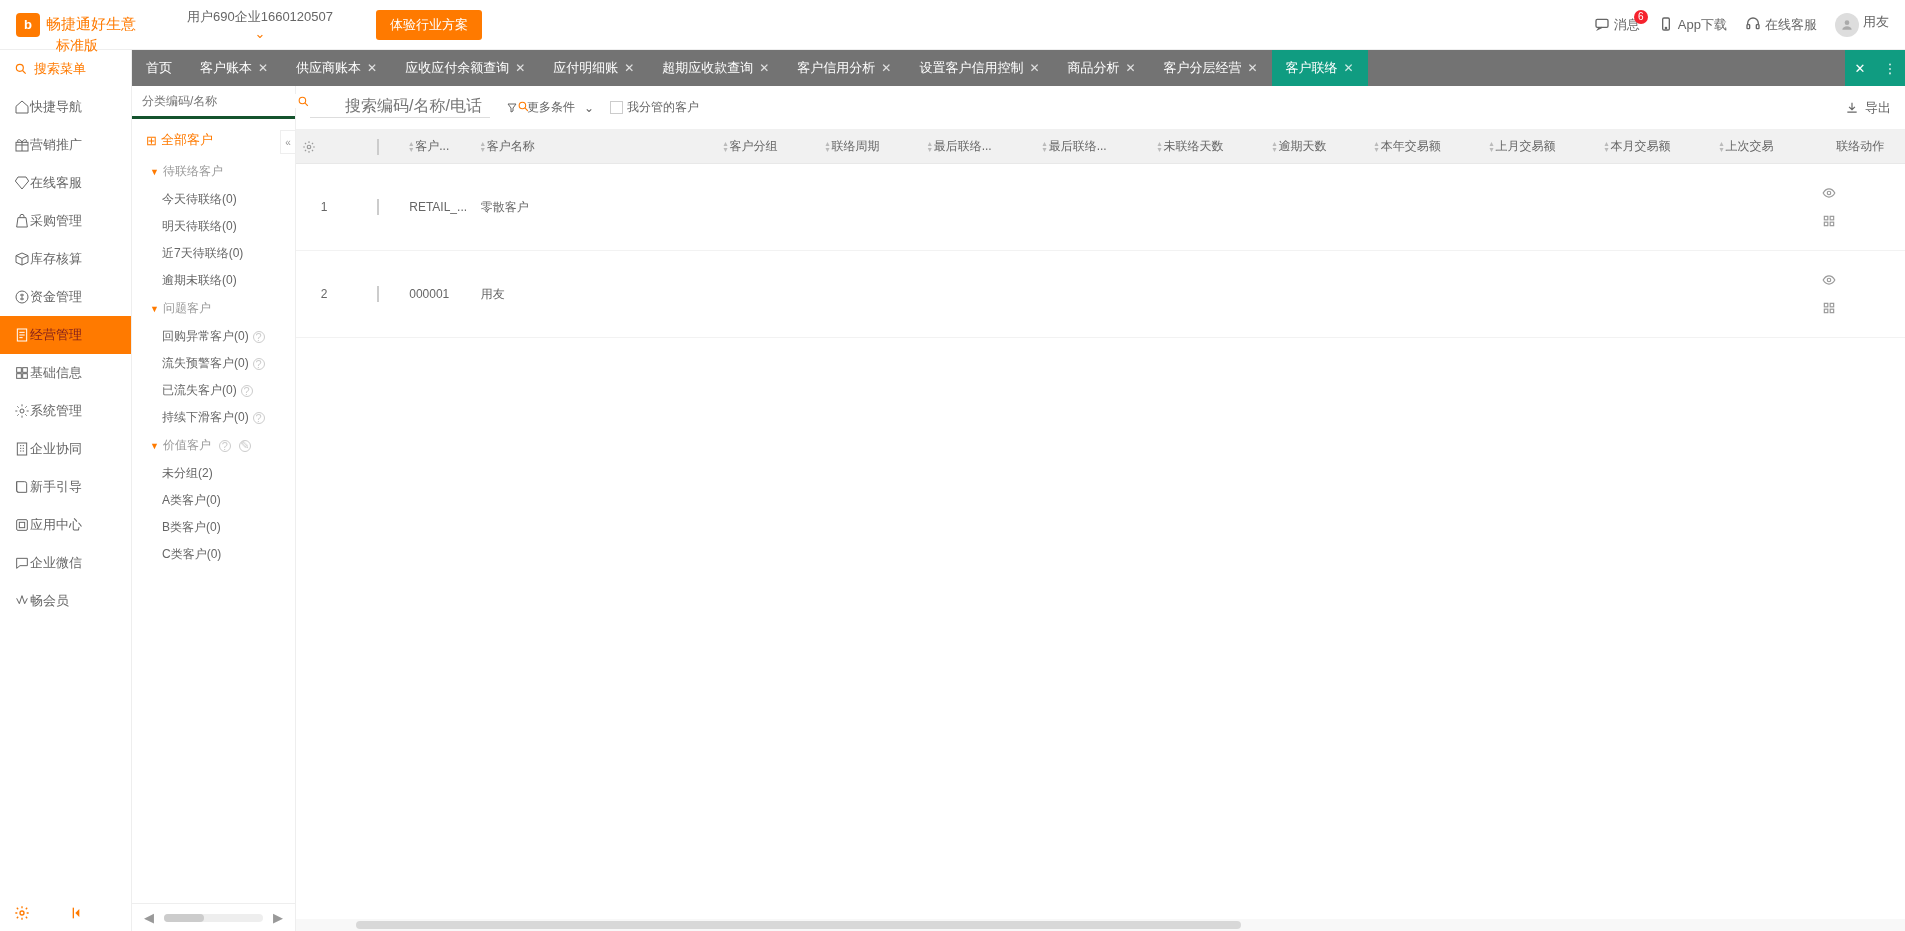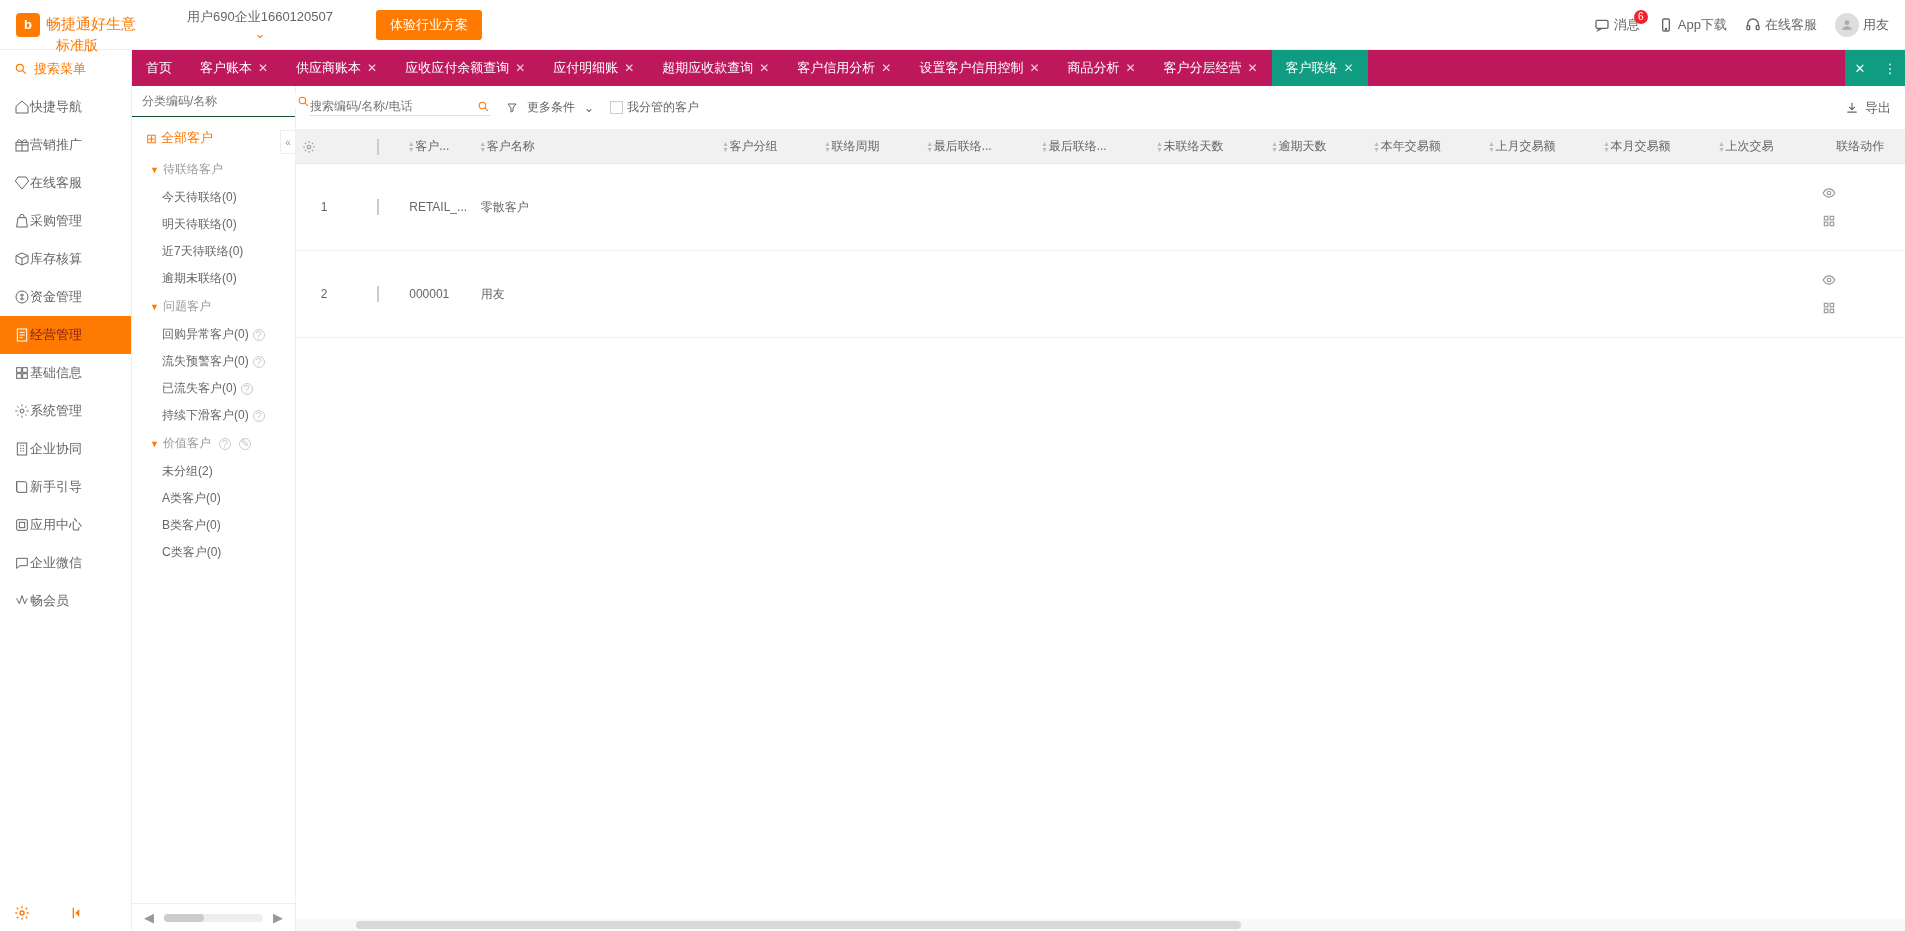--- a/index.html
+++ b/index.html
@@ -8,73 +8,73 @@
 
 .top-header { height: 50px; background: #fff; display: flex; align-items: center; padding: 0 16px; border-bottom: 1px solid #eee; }
 .logo-area { display: flex; align-items: center; min-width: 120px; }
 .logo-icon { width: 24px; height: 24px; background: #ff7a00; border-radius: 4px; display: flex; align-items: center; justify-content: center; color: #fff; font-weight: bold; margin-right: 6px; }
 .logo-text { color: #ff7a00; font-size: 15px; font-weight: 500; }
 .logo-sub { color: #ff7a00; font-size: 14px; position: absolute; top: 24px; left: 40px; }
 .org-select { margin-left: 24px; display: flex; align-items: center; color: #666; cursor: pointer; width: 200px; justify-content: space-between; flex-direction: column; }
 .org-select .chev { color: #ff7a00; }
 .btn-primary { background: #ff7a00; color: #fff; border: none; padding: 6px 14px; border-radius: 3px; cursor: pointer; font-size: 13px; margin-left: 16px; }
 .header-right { margin-left: auto; display: flex; align-items: center; gap: 18px; }
-.header-link { display: flex; align-items: center; gap: 4px; color: #666; cursor: pointer; position: relative; }
+.header-link { display: flex; gap: 4px; color: #666; cursor: pointer; position: relative; }
 .header-link .icon-sm { width: 16px; height: 16px; }
 .badge { position: absolute; top: -6px; right: -8px; background: #f5222d; color: #fff; border-radius: 8px; min-width: 14px; height: 14px; font-size: 10px; display: flex; align-items: center; justify-content: center; padding: 0 3px; }
 .avatar { width: 24px; height: 24px; border-radius: 50%; background: #ddd; display: flex; align-items: center; justify-content: center; }
 
 
 .layout { display: flex; height: calc(100vh - 50px); }
 
 
 .left-nav { width: 132px; background: #fff; border-right: 1px solid #eee; display: flex; flex-direction: column; }
 .nav-search { display: flex; align-items: center; padding: 10px 14px; color: #ff7a00; cursor: pointer; gap: 6px; }
 .nav-item { display: flex; align-items: center; padding: 10px 14px; color: #666; cursor: pointer; }
 .nav-item.active { background: #ff7a00; color: #7f1d1d; }
 .nav-item .nav-icon { width: 16px; height: 16px; display: inline-flex; align-items: center; justify-content: center; }
 .nav-footer { margin-top: auto; display: flex; padding: 10px 14px; gap: 40px; }
 .nav-footer span { color: #ff7a00; cursor: pointer; }
 
 
 .main { flex: 1; display: flex; flex-direction: column; overflow: hidden; }
 
 
-.tabs-bar { height: 36px; background: #be185d; display: flex; align-items: stretch; }
+.tabs-bar { height: 36px; background: #737373; display: flex; align-items: stretch; }
 .tab { padding: 0 14px; color: #fff; display: flex; align-items: center; gap: 6px; cursor: pointer; font-size: 13px; white-space: nowrap; }
 .tab.active { background: #109c81; }
 .tab .close-x { font-size: 12px; opacity: 0.8; cursor: pointer; }
 .tabs-right { margin-left: auto; display: flex; }
 .tabs-right .tab-btn { width: 30px; display: flex; align-items: center; justify-content: center; color: #fff; cursor: pointer; background: #109c81; }
 
 
 .content-row { flex: 1; display: flex; overflow: hidden; background: #fff; }
 
 
 .cat-sidebar { width: 164px; border-right: 1px solid #eee; display: flex; flex-direction: column; position: relative; }
-.cat-search { padding: 8px 10px; display: flex; align-items: center; border-bottom: 1px solid #14532d; }
+.cat-search { padding: 8px 10px; display: flex; align-items: center; border-bottom: 3px solid #14532d; }
 .cat-search input { border: none; outline: none; flex: 1; font-size: 12px; color: #666; }
 .cat-search .search-ico { color: #ff7a00; cursor: pointer; }
 .collapse-btn { position: absolute; right: -1px; top: 44px; width: 16px; height: 24px; background: #fff; border: 1px solid #eee; display: flex; align-items: center; justify-content: center; cursor: pointer; color: #999; font-size: 10px; }
 .cat-tree { flex: 1; overflow-y: auto; padding: 4px 0; }
 .cat-root { padding: 8px 14px; color: #ff7a00; cursor: pointer; display: flex; align-items: center; gap: 4px; font-size: 13px; }
 .cat-group { padding: 6px 14px 6px 18px; color: #999; font-size: 12px; display: flex; align-items: center; gap: 4px; cursor: pointer; }
 .cat-group .caret { color: #ff7a00; font-size: 9px; }
 .cat-group .help-ico, .cat-leaf .help-ico { color: #ccc; margin-left: 4px; font-size: 11px; border:1px solid #ccc; border-radius:50%; width:12px; height:12px; display:inline-flex; align-items:center; justify-content:center; }
 .cat-leaf { padding: 5px 14px 5px 30px; color: #666; font-size: 12px; cursor: pointer; display:flex; align-items:center; }
 .cat-sidebar-footer { height: 28px; border-top: 1px solid #eee; display: flex; align-items: center; justify-content: space-between; padding: 0 8px; }
 .cat-sidebar-footer .arrow { color: #999; cursor: pointer; padding: 0 4px; }
 .cat-sidebar-footer .scrub { flex: 1; height: 8px; background: #eee; margin: 0 6px; border-radius: 4px; position:relative; }
 .cat-sidebar-footer .scrub::after{content:"";position:absolute;left:0;top:0;height:100%;width:40%;background:#ccc;border-radius:4px;}
 
 
 .table-area { flex: 1; display: flex; flex-direction: column; overflow: hidden; }
 .toolbar { height: 44px; display: flex; align-items: center; padding: 0 14px; gap: 16px; border-bottom: 1px solid #f0f0f0; }
 .search-box { display: flex; align-items: center; border-bottom: 1px solid #ddd; padding-bottom: 2px; width: 180px; }
-.search-box input { border: none; outline: none; font-size: 12px; flex: 1; }
+.search-box input { border: none; outline: none; font-size: 16px; flex: 1; text-align: center; }
 .search-box .search-ico { color: #ff7a00; cursor: pointer; }
 .filter-link { display: flex; align-items: center; gap: 9px; color: #666; cursor: pointer; font-size: 12px; }
 .checkbox-wrap { display: flex; align-items: center; gap: 4px; color: #666; font-size: 12px; }
 .checkbox { width: 13px; height: 13px; border: 1px solid #ccc; background: #fff; cursor: pointer; }
 .toolbar-right { margin-left: auto; display: flex; align-items: center; gap: 6px; color: #666; cursor: pointer; }
 
 
 .tbl-wrap { flex: 1; overflow: auto; }
 .tbl { width: 100%; border-collapse: collapse; table-layout: fixed; }
 .tbl th { background: #f1f1f1; font-weight: normal; color: #666; font-size: 12px; padding: 8px 6px; border-bottom: 1px solid #e8e8e8; text-align: left; position: relative; white-space:nowrap; overflow:hidden; text-overflow:ellipsis;}

